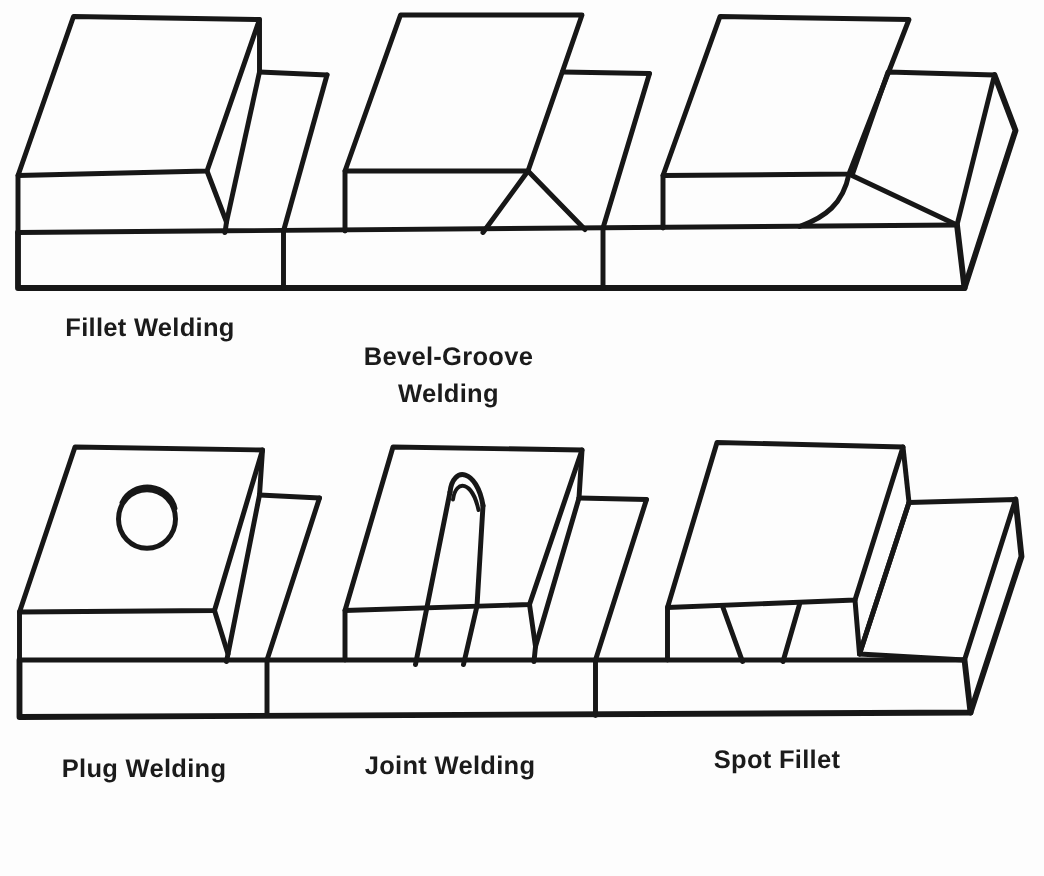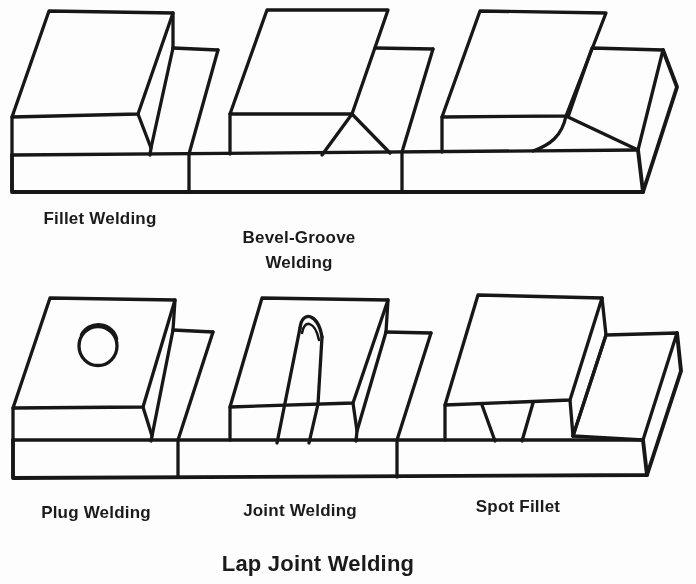--- a/index.html
+++ b/index.html
@@ -152,14 +152,13 @@
 
   <div class="cap wrap" style="left:299px;top:207px;margin-top:18px;">Bevel-Groove Welding</div>
 
 
   <div class="cap" style="left:96px;top:500px;">Plug Welding</div>
 
   <div class="cap" style="left:300px;top:498px;">Joint Welding</div>
 
   <div class="cap" style="left:518px;top:494px;">Spot Fillet</div>
 
-  <div class="title" style="left:318px;top:551px;">Lap Joint Welding</div>
 </div>
 
 </body></html>

